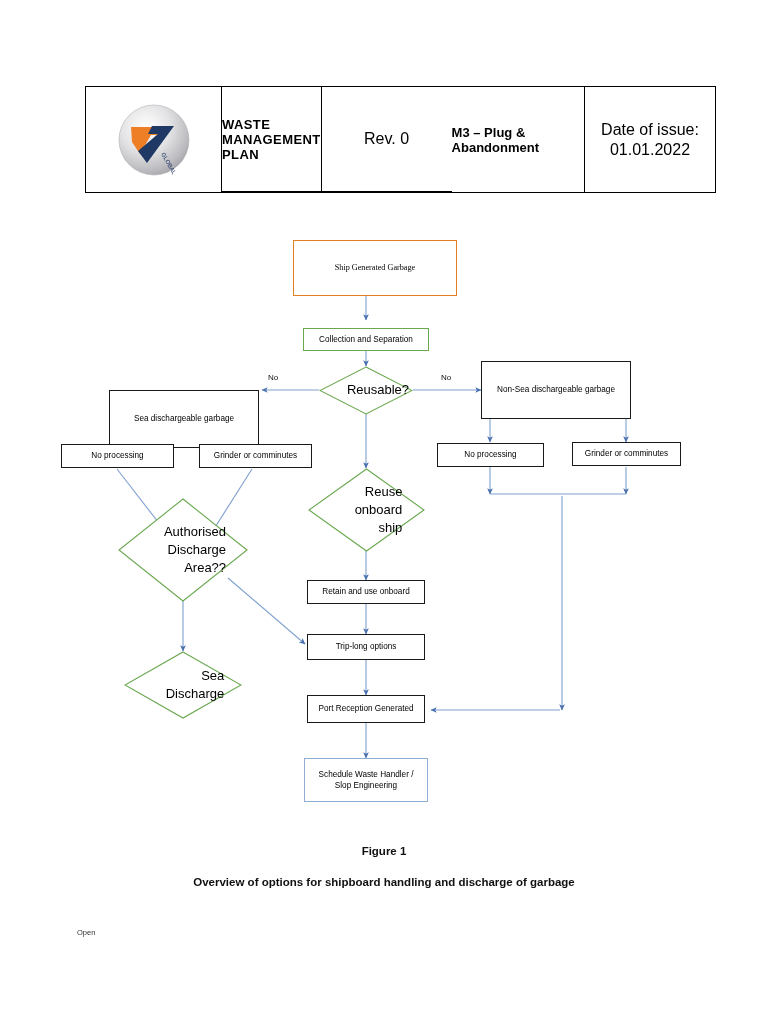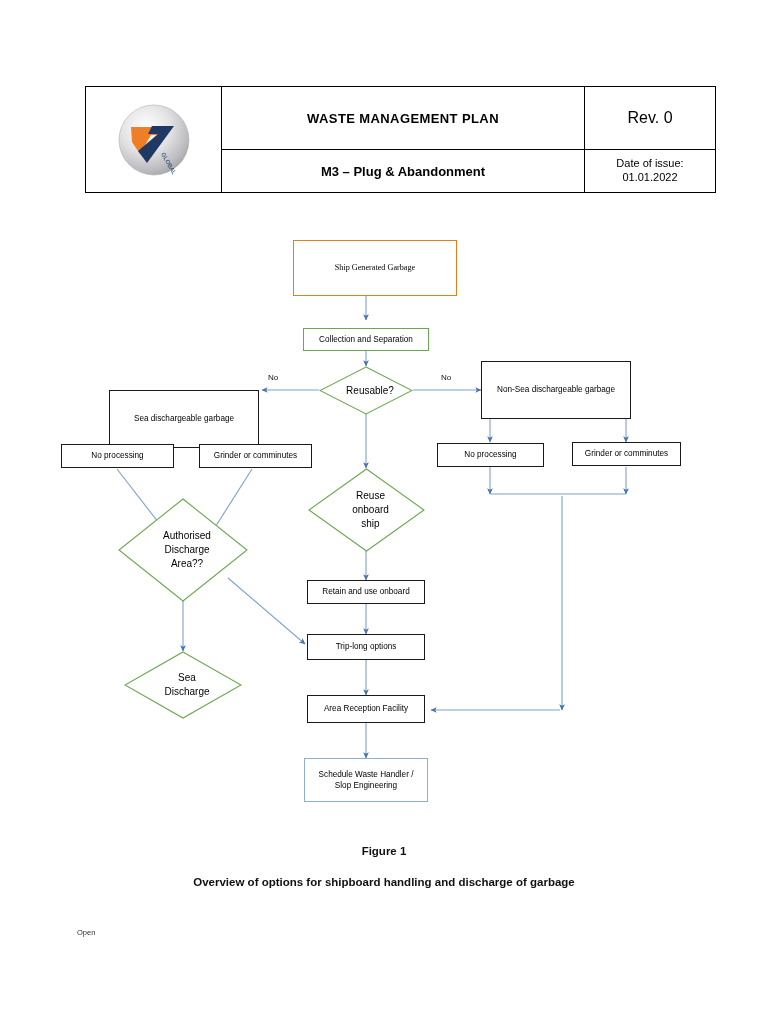--- a/index.html
+++ b/index.html
@@ -20,21 +20,21 @@
     box-sizing:border-box;
     display:flex;
   }
   .hdr-logo-cell{
     width:136px;
     border-right:1px solid #000;
     box-sizing:border-box;
     display:flex;align-items:center;justify-content:center;
   }
   .hdr-right{
-    flex:1;display:flex;flex-direction:column;
+    flex:1;display:flex;flex-direction:row;
   }
   .hdr-row{display:flex;flex:1;}
   .hdr-row.top{flex:0 0 62px;border-bottom:1px solid #000;}
   .hdr-title-cell{
     flex:1;
     border-right:1px solid #000;
     box-sizing:border-box;
     display:flex;align-items:center;justify-content:center;
     font-weight:bold;font-size:13px;letter-spacing:.4px;
   }
@@ -43,21 +43,21 @@
     border-right:1px solid #000;
     box-sizing:border-box;
     display:flex;align-items:center;justify-content:center;
     font-weight:bold;font-size:13px;
   }
   .hdr-meta-cell{
     flex:0 0 130px;
     box-sizing:border-box;
     display:flex;align-items:center;justify-content:center;
     text-align:center;
-    font-size:11px;line-height:1.25;
+    font-size:16px;line-height:1.25;
   }
   .hdr-meta-cell.rev{font-size:16px;}
   
   .logo-wrap{position:relative;width:78px;height:78px;}
   
   #flow{
     position:absolute;left:0;top:0;width:768px;height:1024px;
     pointer-events:none;
   }
   .node{
@@ -72,23 +72,23 @@
     z-index:3;
   }
   .rect{border:1px solid #000;}
   .rect.thick{border:1.4px solid #1a1a1a;}
   .rect.orange{border:1.4px solid #e0801f;}
   .rect.green{border:1.2px solid #6aa84f;}
   .rect.lightblue{border:1.3px solid #8faed4;}
   .dia-wrap{position:absolute;z-index:3;}
   .dia-wrap svg{position:absolute;left:0;top:0;}
   .dia-label{
-    position:absolute;left:4px;top:0;width:100%;height:100%;
-    display:flex;align-items:center;justify-content:center;
-    text-align:center;font-size:10px;line-height:1.4;color:#000;
+    position:absolute;left:12px;top:0;width:100%;height:100%;
+    display:flex;align-items:center;justify-content:center;
+    text-align:right;font-size:13px;line-height:1.4;color:#000;
   }
   .edge-label{
     position:absolute;font-size:8px;color:#111;z-index:4;
   }
   
   .caption{
     position:absolute;text-align:center;width:100%;
     font-weight:bold;color:#111;
   }
   #fig-num{top:845px;font-size:11.5px;}
@@ -246,21 +246,21 @@
     <polygon points="59,1 117,34 59,67 1,34" fill="#fff" stroke="#6aa84f" stroke-width="1.1"></polygon>
   </svg>
   <div class="dia-label" style="white-space:pre-line;">Sea
 Discharge</div>
 </div>
 
 <div class="node rect thick" style="left:307px;top:580px;width:118px;height:24px;">Retain and use onboard</div>
 
 <div class="node rect thick" style="left:307px;top:634px;width:118px;height:26px;">Trip-long options</div>
 
-<div class="node rect thick" style="left:307px;top:695px;width:118px;height:28px;">Area Reception Facility</div>
+<div class="node rect thick" style="left:307px;top:695px;width:118px;height:28px;">Port Reception Generated</div>
 
 <div class="node rect lightblue" style="left:304px;top:758px;width:124px;height:44px;flex-direction:column;">
   <span>Schedule Waste Handler /</span>
   <span style="font-weight:normal;">Slop Engineering</span>
 </div>
 
 <div class="caption" id="fig-num">Figure 1</div>
 <div class="caption" id="fig-caption">Overview of options for shipboard handling and discharge of garbage</div>
 
 <div id="footer-open">Open</div>

